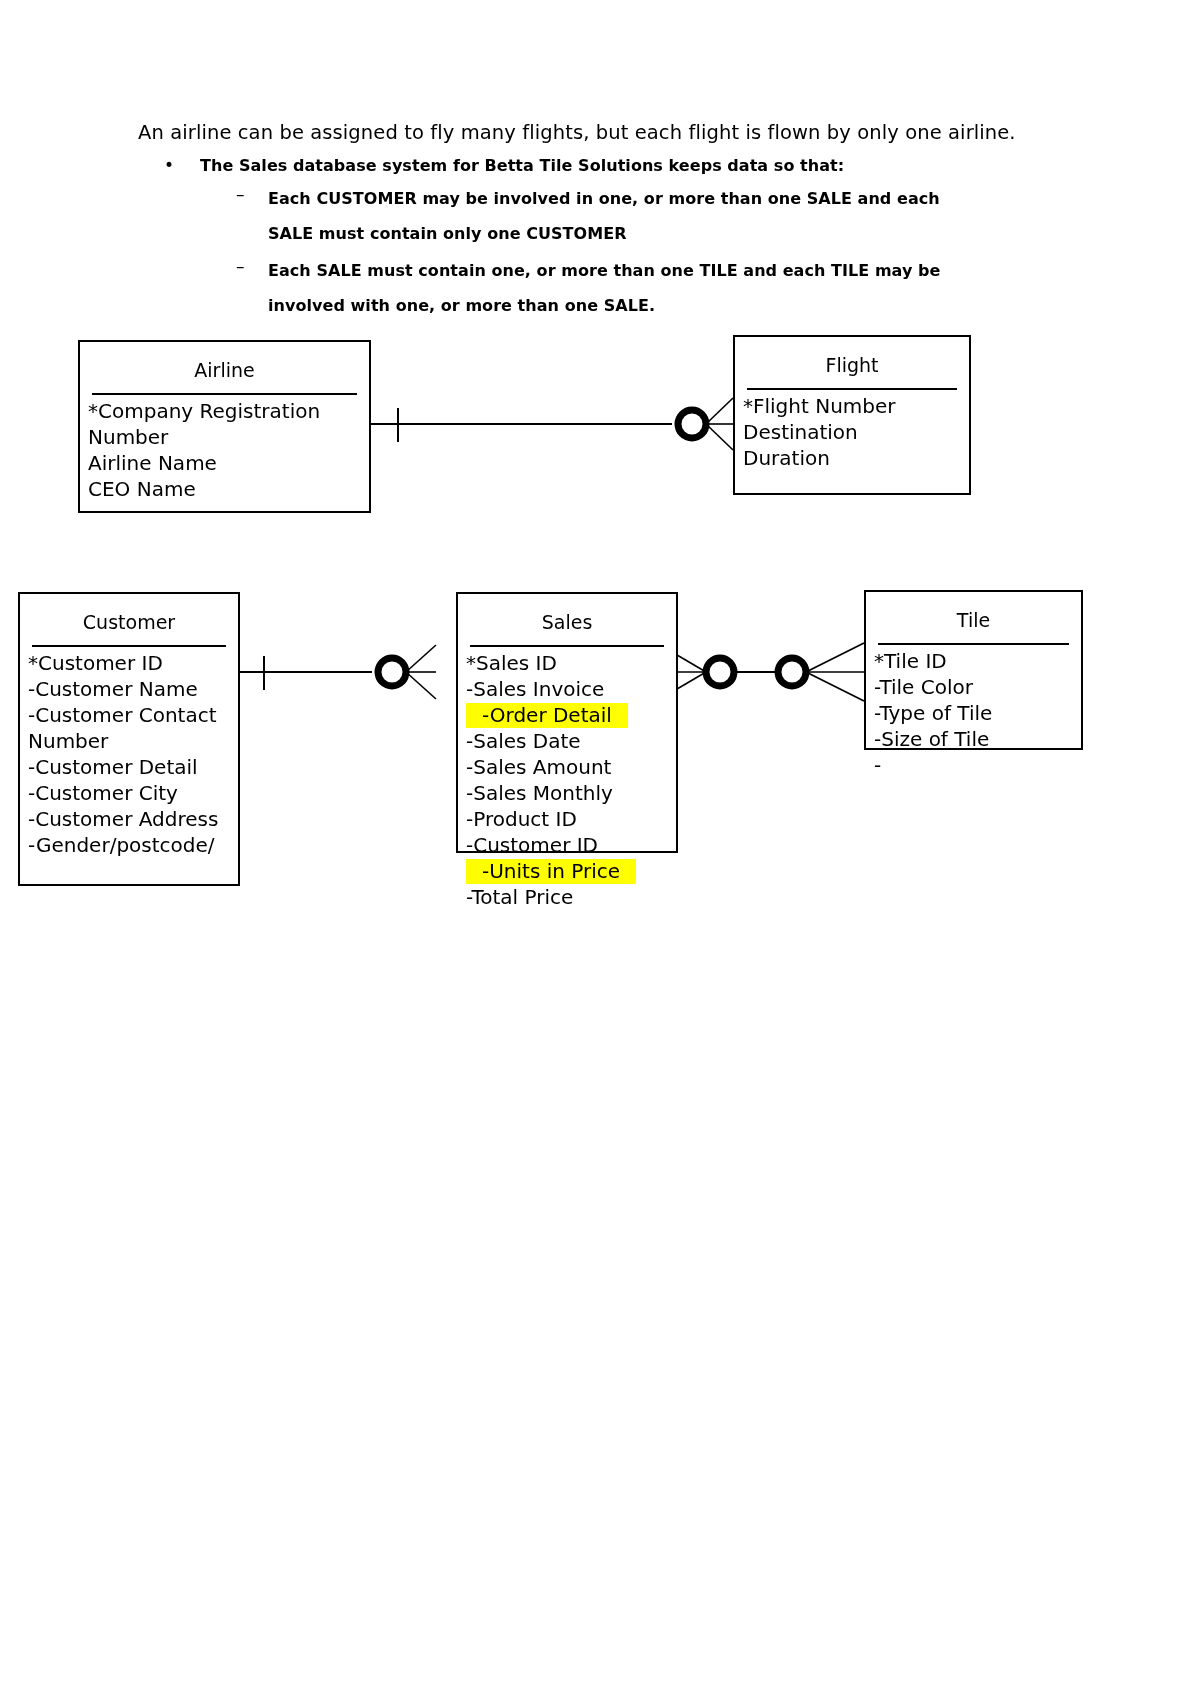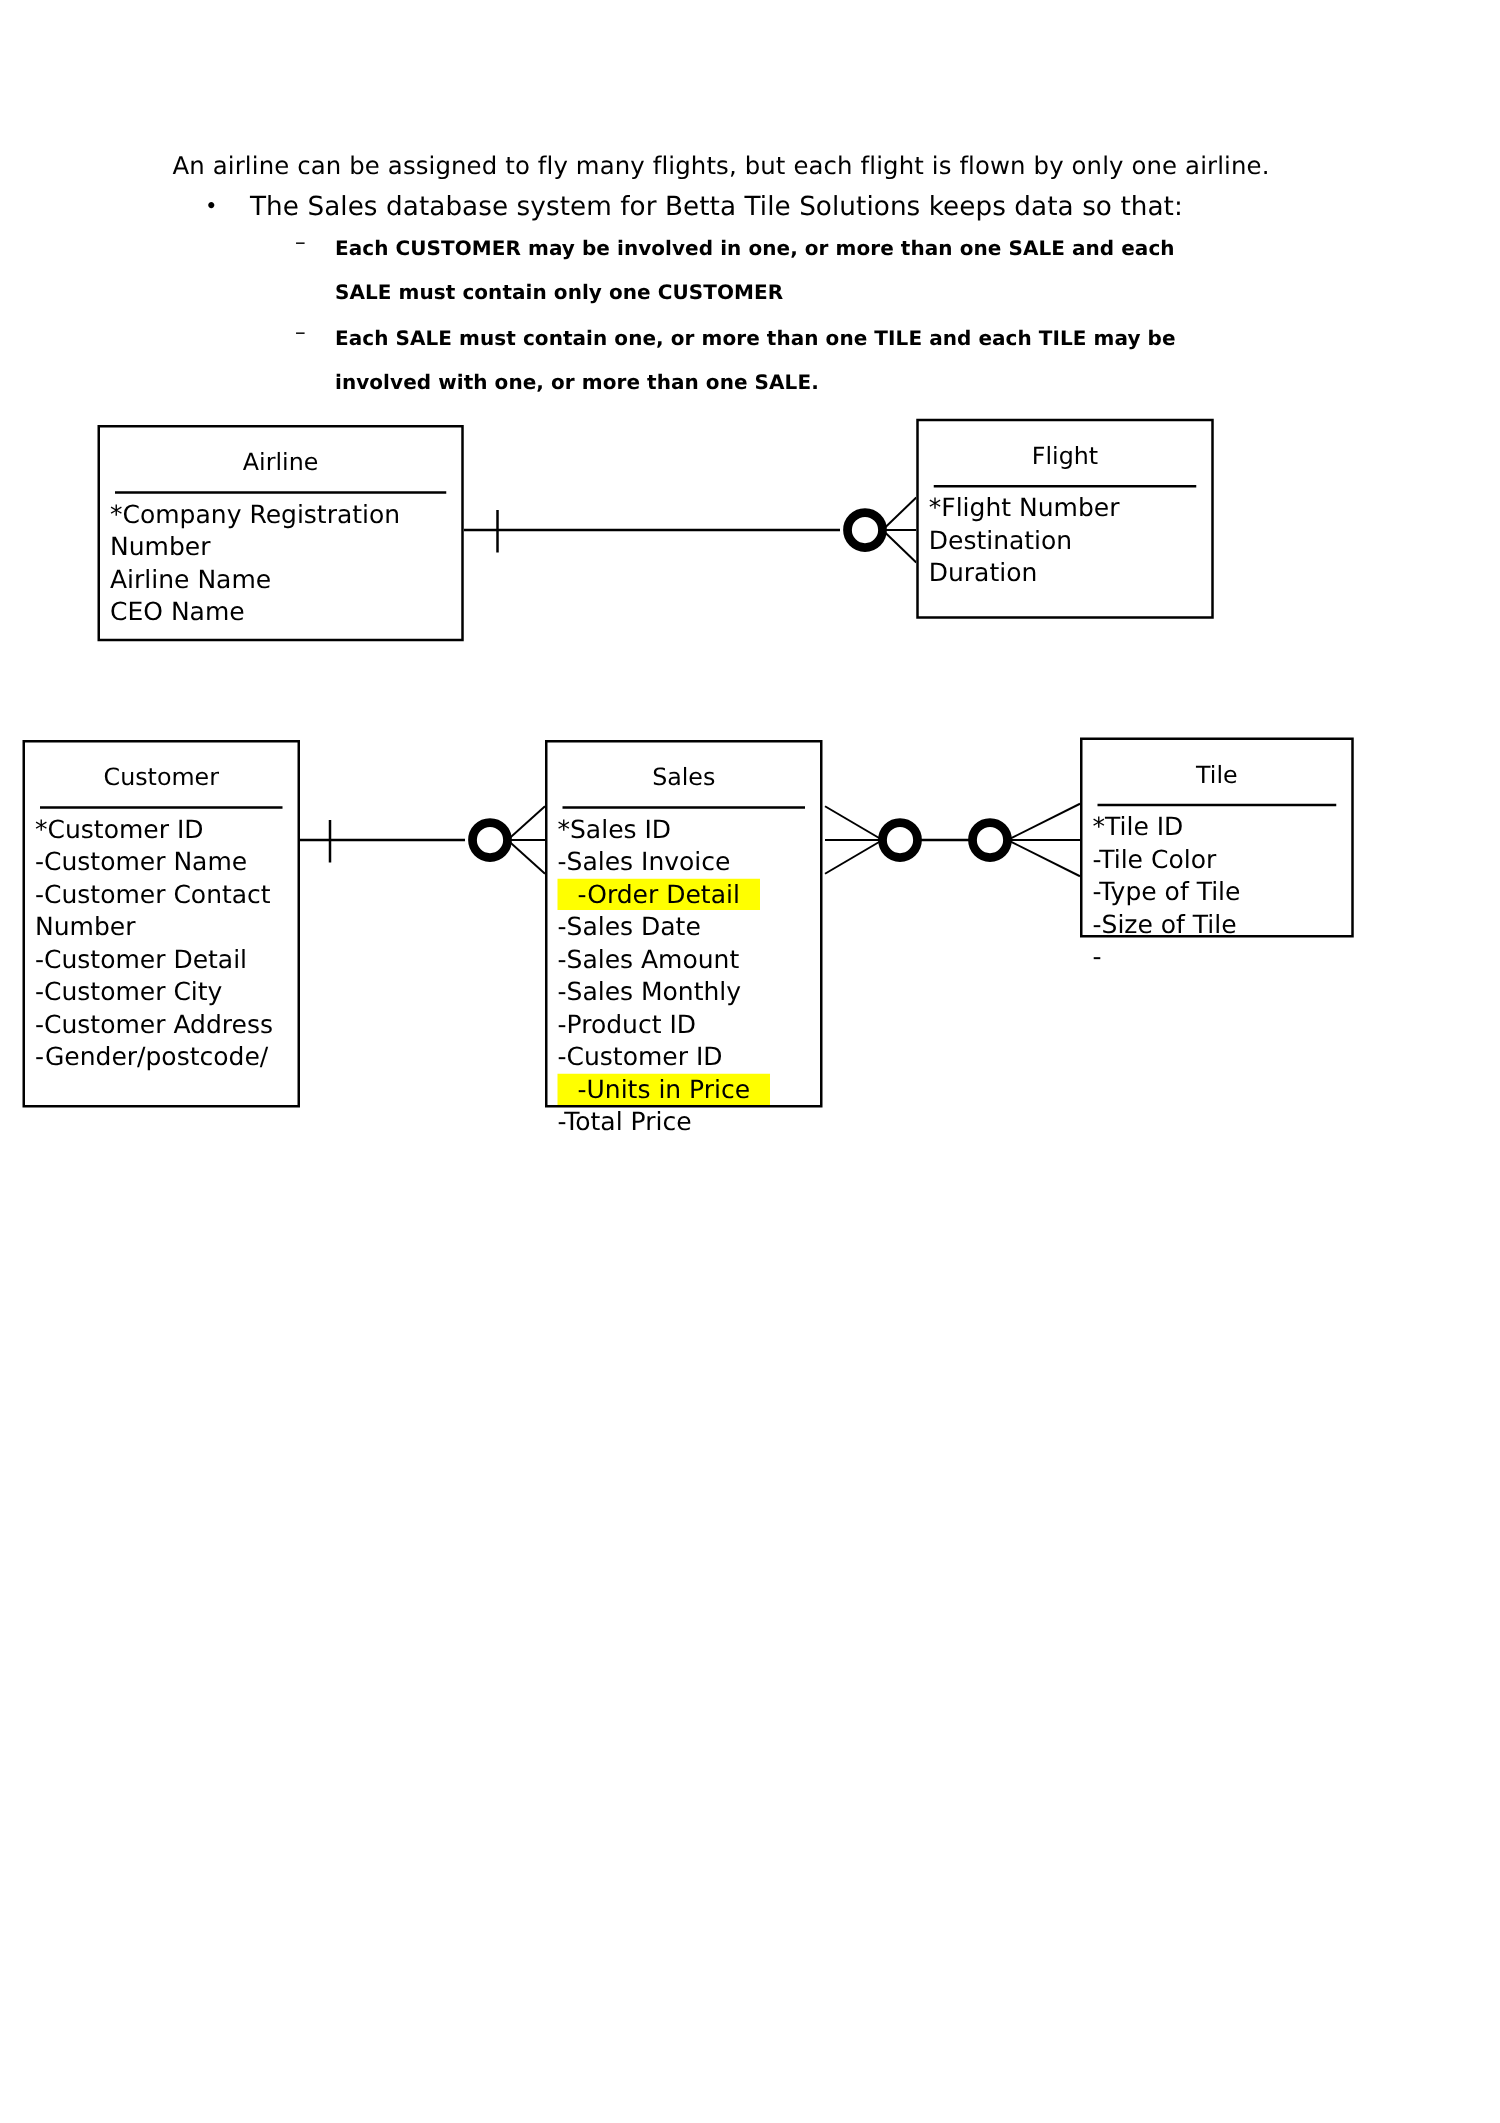--- a/index.html
+++ b/index.html
@@ -36,23 +36,23 @@
     margin-left: 26px;
   }
   .bullet-mark {
     width: 36px;
     flex: 0 0 36px;
     font-size: 17px;
     line-height: 27px;
     text-align: left;
   }
   .bullet-text {
-    font-size: 21px;
+    font-size: 16px;
     line-height: 27px;
-    font-weight: 400;
+    font-weight: 700;
     letter-spacing: 0.05px;
   }
   .sub-row {
     display: flex;
     margin-left: 98px;
     margin-top: 2px;
   }
   .dash-mark {
     width: 32px;
     flex: 0 0 32px;
@@ -238,21 +238,21 @@
     </li>
     <li class="attr-wrap">
       <span class="attr">-Customer Address</span>
     </li>
     <li class="attr-wrap">
       <span class="attr">-Gender/postcode/</span>
     </li>
   </ul>
 </div>
 
-<div class="entity" style="left:436px; top:592px; width:222px; height:294px;">
+<div class="entity" style="left:456px; top:592px; width:222px; height:261px;">
   <div class="entity-title">Sales</div>
   <div class="entity-rule"></div>
   <ul class="attr-list">
     <li class="attr-wrap">
       <span class="attr">*Sales ID</span>
     </li>
     <li class="attr-wrap">
       <span class="attr">-Sales Invoice</span>
     </li>
     <li class="attr-wrap">

